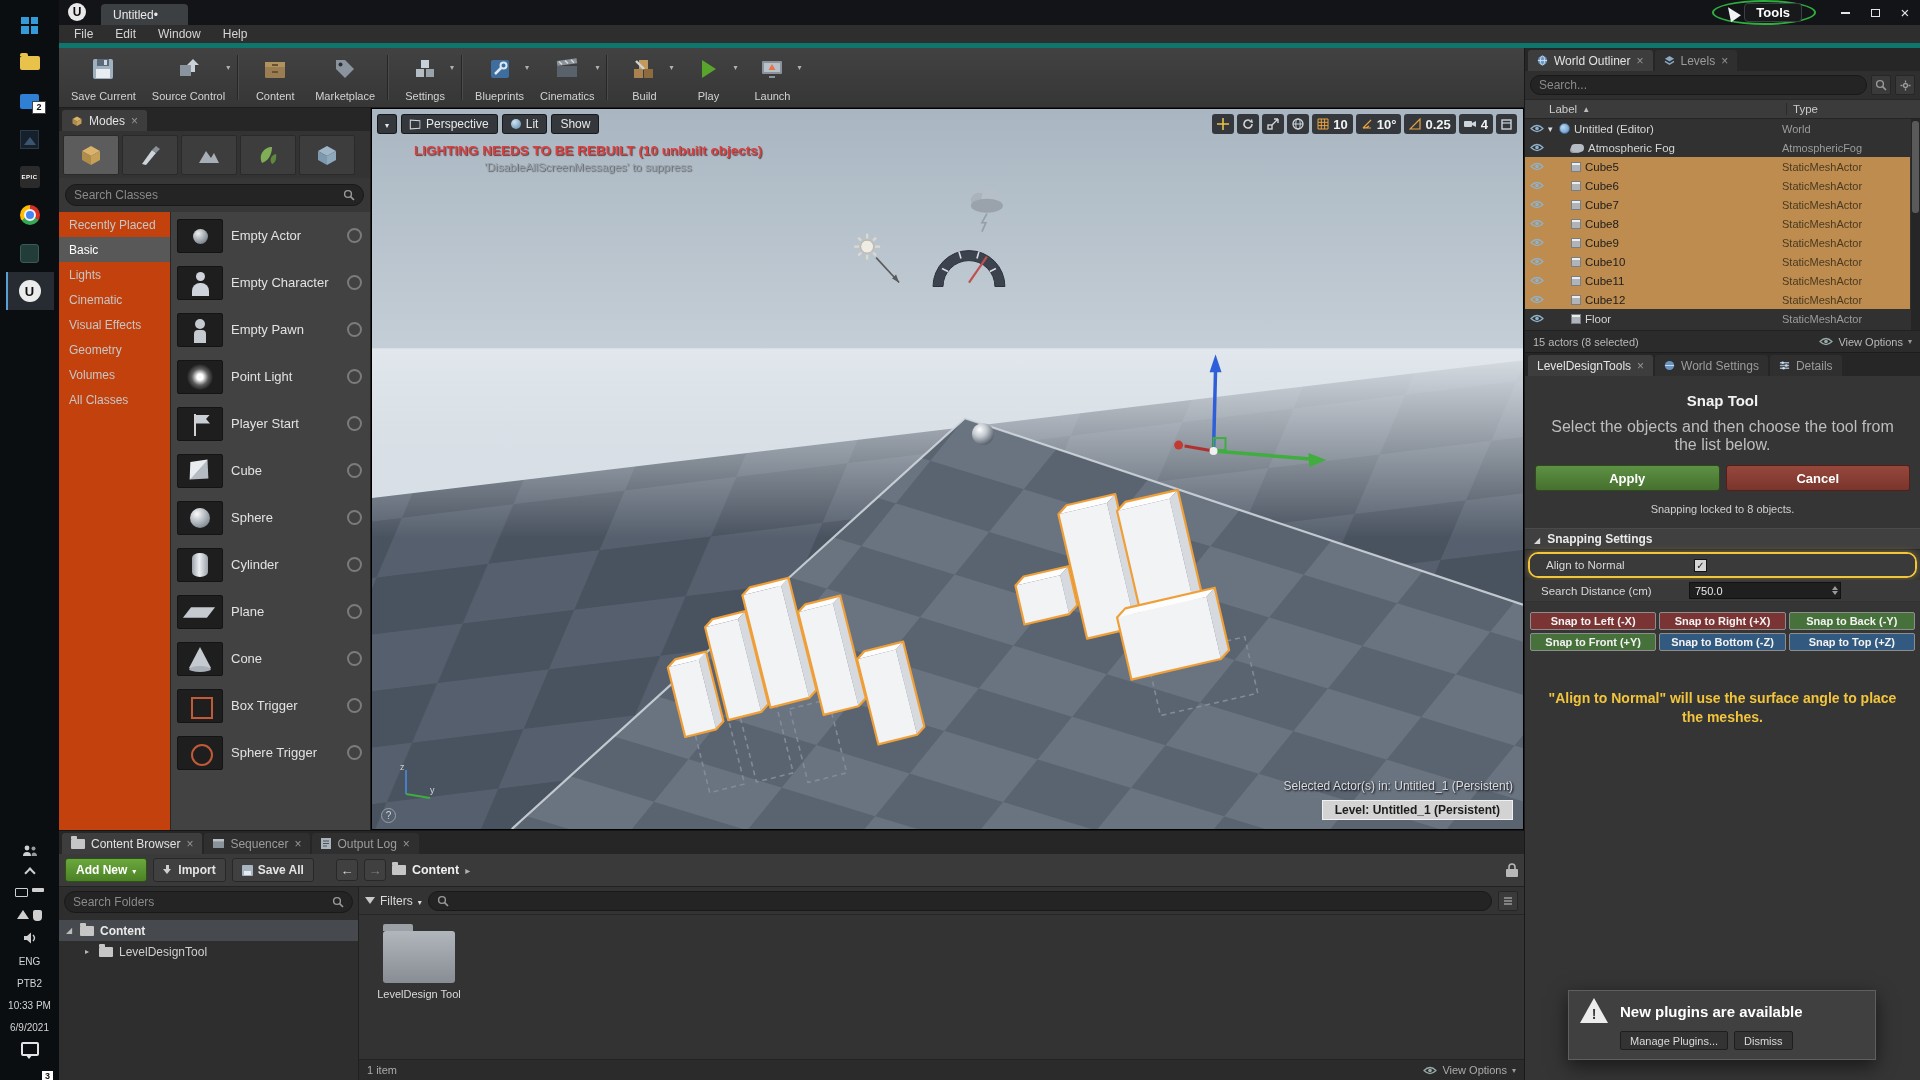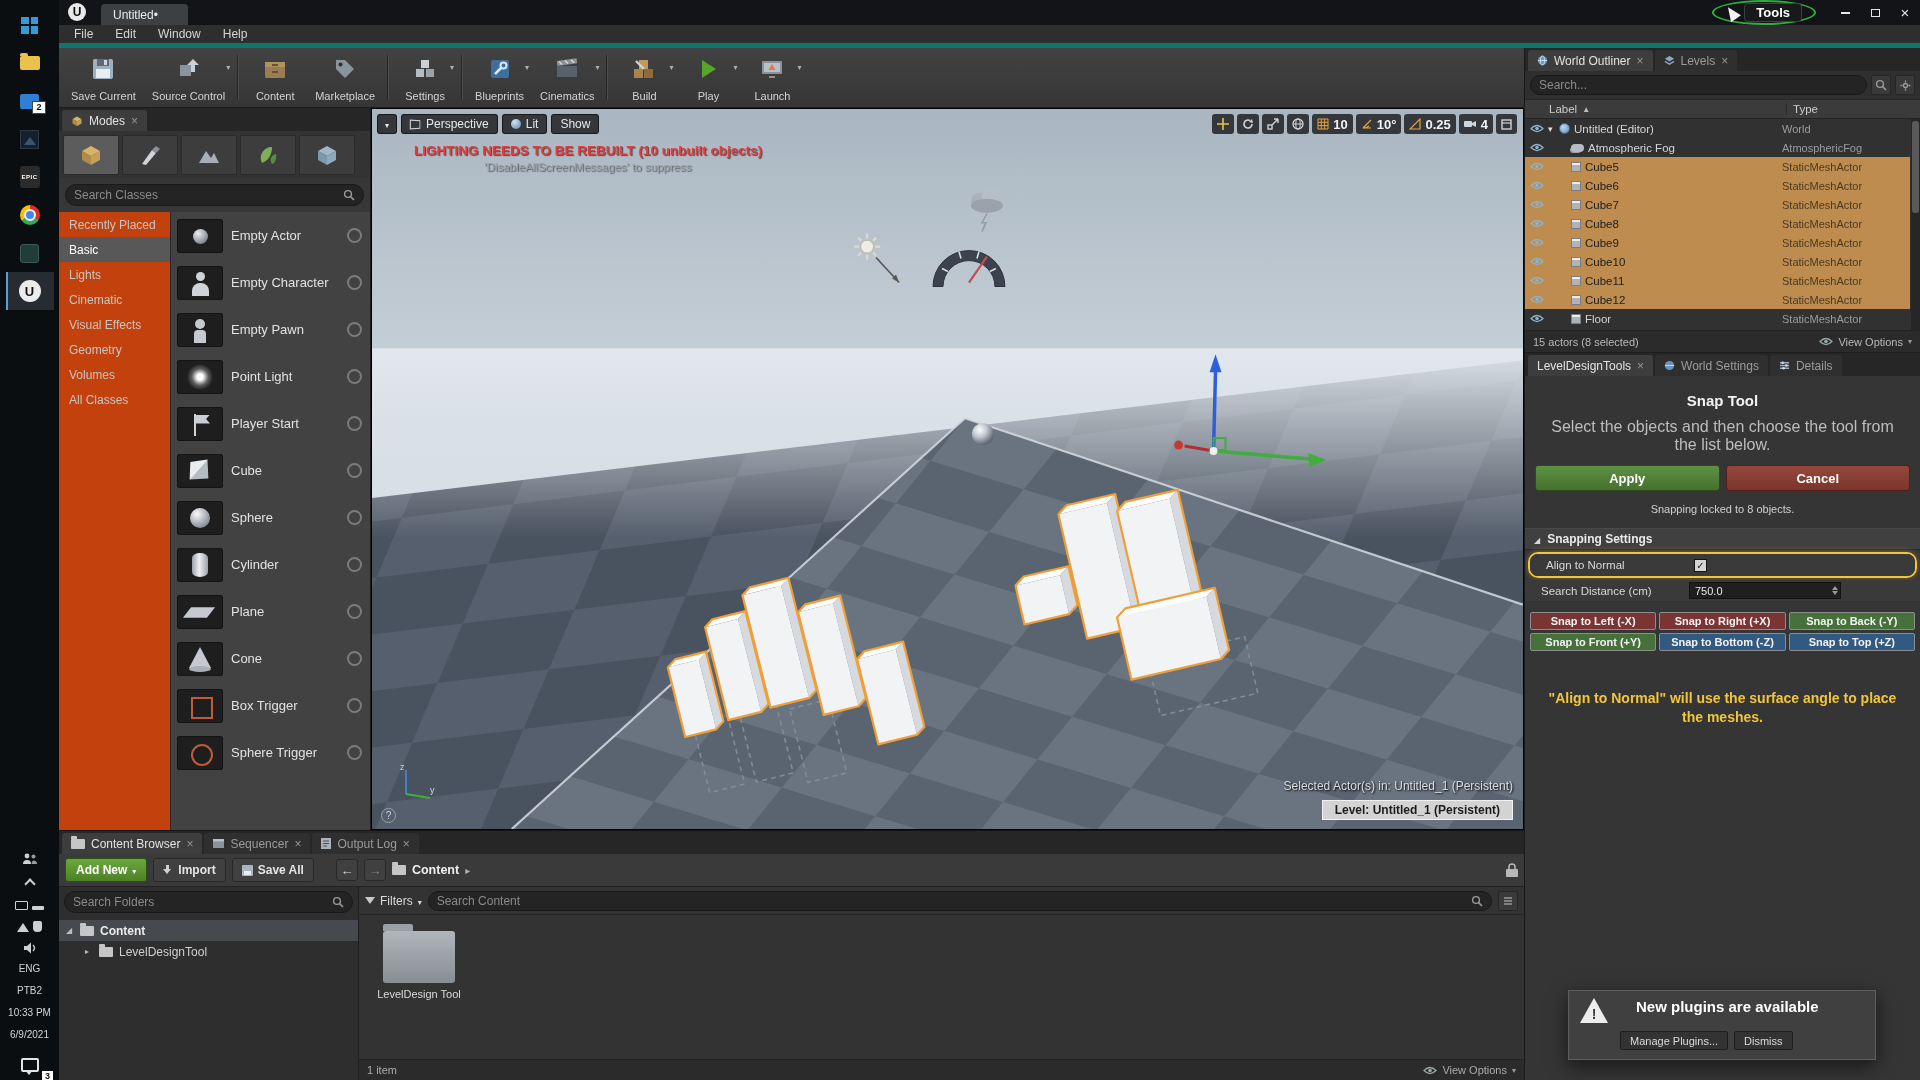--- a/index.html
+++ b/index.html
@@ -17,21 +17,21 @@
 .mail-ico{width:19px;height:15px;background:#2f7fd4;border-radius:2px}
 .badge-sm{position:absolute;right:8px;bottom:6px;background:#fff;color:#111;font-size:9px;font-weight:bold;padding:0 3px;line-height:11px;border:1px solid #444}
 .photos-ico{width:19px;height:19px;background:#15202c;border:1px solid #2c3a48;position:relative}
 .photos-ico::after{content:"";position:absolute;left:3px;bottom:3px;border-left:6px solid transparent;border-right:6px solid transparent;border-bottom:8px solid #3c556e}
 .epic-ico{width:20px;height:22px;background:#2b2b2b;border-radius:3px;display:flex;align-items:center;justify-content:center;font-size:6px;font-weight:bold;color:#fff;letter-spacing:.5px}
 .chrome-ico{width:20px;height:20px;border-radius:50%;background:conic-gradient(#d93025 0 33%,#34a853 33% 66%,#fbbc05 66% 100%);position:relative}
 .chrome-ico::after{content:"";position:absolute;inset:4px;background:#4285f4;border:2px solid #f4f4f4;border-radius:50%}
 .dark-app{width:19px;height:19px;background:#223c3a;border:1px solid #3a5c58;border-radius:3px}
 .ue-ball{width:22px;height:22px;border-radius:50%;background:#ececec;color:#101010;display:flex;align-items:center;justify-content:center;font-weight:bold;font-size:13px}
 .tb-bottom{margin-top:auto;display:flex;flex-direction:column;align-items:center;width:100%;padding-bottom:8px}
-.tb-small{width:48px;height:22px;display:flex;align-items:flex-end;justify-content:center;gap:4px;color:#cfcfcf;flex:0 0 auto}
+.tb-small{width:48px;height:22px;display:flex;align-items:flex-start;justify-content:center;gap:4px;color:#cfcfcf;flex:0 0 auto}
 .tb-label{font-size:10px;color:#d4d4d4;line-height:15px}
 .chev-up{width:8px;height:8px;border-left:2px solid #cfcfcf;border-top:2px solid #cfcfcf;transform:rotate(45deg);margin-top:3px}
 .mini-monitor{width:13px;height:9px;border:1.5px solid #cfcfcf;border-radius:1px}
 .mini-usb{width:12px;height:4px;background:#cfcfcf;border-radius:1px}
 .mini-net{width:0;height:0;border-left:6px solid transparent;border-right:6px solid transparent;border-bottom:9px solid #cfcfcf}
 .mini-shield{width:9px;height:11px;background:#cfcfcf;border-radius:2px 2px 4px 4px}
 .bubble-ico{width:18px;height:14px;border:2px solid #e4e4e4;border-radius:2px;position:relative}
 .bubble-ico::after{content:"";position:absolute;left:2px;bottom:-5px;border-left:4px solid transparent;border-right:4px solid transparent;border-top:5px solid #e4e4e4}
 .bubble-badge{position:absolute;right:6px;bottom:-2px;background:#fff;color:#111;font-size:9px;font-weight:bold;padding:0 3px;line-height:11px}
 
@@ -212,21 +212,21 @@
 .as-top .search-box{flex:1;height:20px}
 .as-main{flex:1;padding:8px 12px;display:flex;align-items:flex-start}
 .asset-tile{width:96px;display:flex;flex-direction:column;align-items:center;gap:5px;cursor:pointer}
 .big-folder{width:72px;height:52px;background:linear-gradient(#b0b6bc,#878d93);border-radius:3px;position:relative;margin-top:8px}
 .big-folder::before{content:"";position:absolute;top:-7px;left:0;width:30px;height:7px;background:#9aa0a6;border-radius:2px 2px 0 0}
 .asset-label{font-size:11px;color:#dadada;text-align:center;line-height:1.25;width:88px}
 .as-footer{height:21px;background:#2b2b2b;border-top:1px solid #222;display:flex;align-items:center;padding:0 8px;font-size:11px;color:#ababab;flex:0 0 auto}
 
 
 .notif{position:absolute;right:44px;bottom:20px;width:308px;background:#404040;border:1px solid #5f5f5f;box-shadow:0 6px 18px rgba(0,0,0,.55);padding:7px 10px 9px;z-index:60}
-.notif-row1{display:flex;gap:27px}
+.notif-row1{display:flex;align-items:center;gap:11px}
 .warn{position:relative;width:30px;height:26px;flex:0 0 auto}
 .warn::before{content:"";position:absolute;left:1px;top:0;width:0;height:0;border-left:14px solid transparent;border-right:14px solid transparent;border-bottom:25px solid #ededed}
 .warn::after{content:"!";position:absolute;left:50%;bottom:2px;transform:translateX(-50%);color:#3a3a3a;font-weight:bold;font-size:14px}
 .notif-title{font-size:15px;font-weight:bold;color:#fff}
 .notif-btns{display:flex;gap:6px;margin:7px 0 0 41px}
 .notif-btn{height:19px;background:#333;border:1px solid #1e1e1e;border-radius:2px;padding:0 9px;font-size:11px;color:#dadada;display:flex;align-items:center;cursor:pointer}
 </style>
 </head>
 <body>
 
@@ -955,21 +955,20 @@
             </div>
           </div>
           <div class="assets">
             <div class="as-top">
               <div class="filters">
                   <span class="funnel"></span>
                   <span>Filters</span>
                   <span class="caret-sm"></span>
                 </div>
               <div class="search-box">
-                <input placeholder="Search Content" style="">
                 <svg width="12" height="12" viewBox="0 0 12 12">
                     <circle cx="5" cy="5" r="3.4" fill="none" stroke="#9a9a9a" stroke-width="1.4"></circle>
                     <line x1="7.6" y1="7.6" x2="11" y2="11" stroke="#9a9a9a" stroke-width="1.6"></line>
                   </svg>
               </div>
               <div class="mini-btn">
                   <svg width="10" height="10" viewBox="0 0 10 10">
                     <path d="M1 2 h8 M1 5 h8 M1 8 h8" stroke="#9a9a9a" stroke-width="1.3"></path>
                   </svg>
                 </div>

